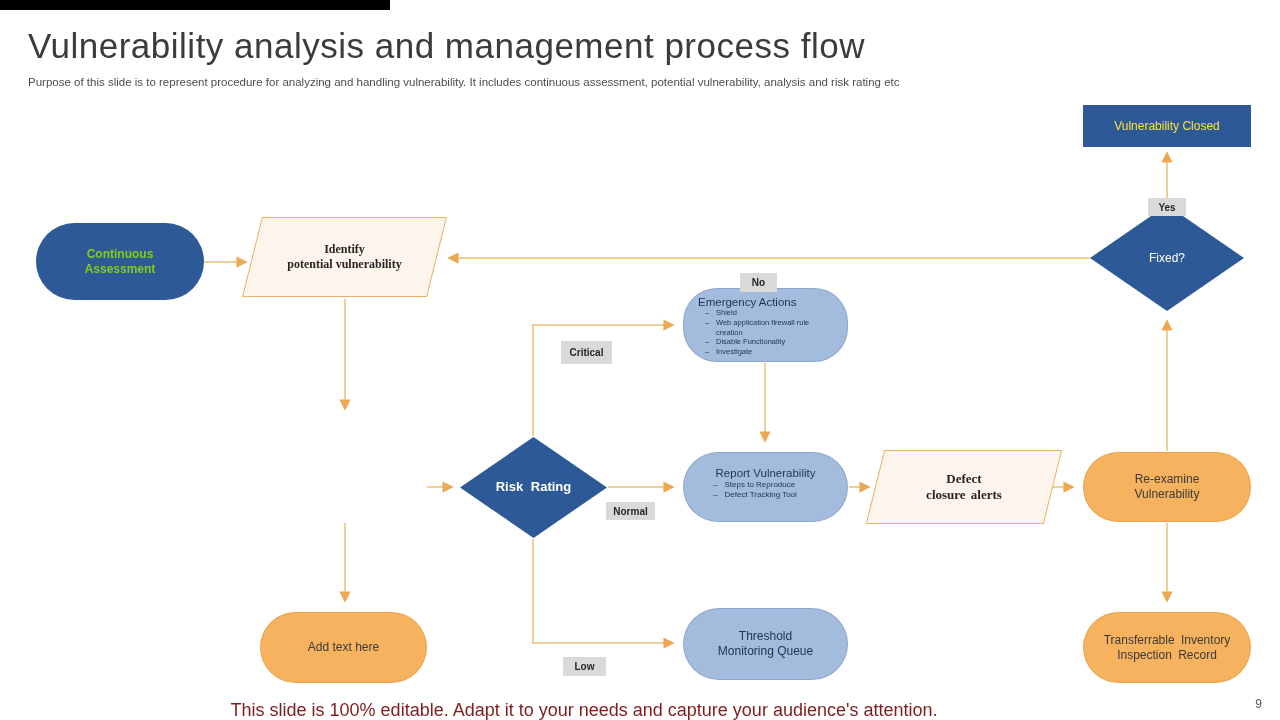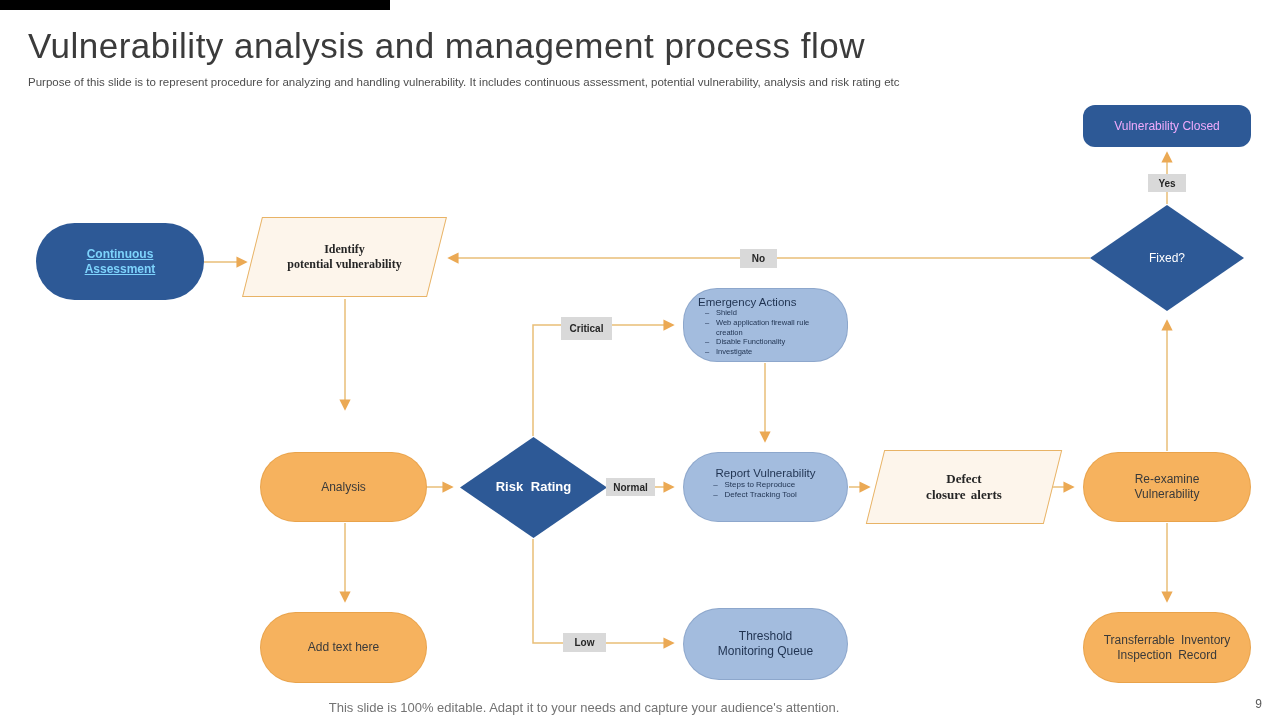--- a/index.html
+++ b/index.html
@@ -20,35 +20,35 @@
   .title {
     position: absolute; left: 28px; top: 26px; width: 1100px;
     font-size: 35px; font-weight: 400; color: #3b3b3b; letter-spacing: 0.5px;
   }
   .subtitle {
     position: absolute; left: 28px; top: 76px; width: 1150px;
     font-size: 11.5px; color: #4d4d4d;
   }
   .footer {
     position: absolute; left: 0; top: 700px; width: 1168px;
-    text-align: center; font-size: 13px; color: #737373;
+    text-align: center; font-size: 18px; color: #7f1d1d;
   }
   .page-number {
     position: absolute; right: 18px; top: 697px;
     font-size: 12px; color: #595959;
   }
 
   svg.connectors { position: absolute; left: 0; top: 0; width: 1280px; height: 720px; }
 
   .node { position: absolute; display: flex; align-items: center; justify-content: center; text-align: center; }
   .node-label { white-space: pre-line; line-height: 1.25; }
 
   
-  .blue-stadium { background: #2d5996; border-radius: 40px; color: #7dd3fc; text-decoration: underline; }
-  .blue-rect { background: #2d5996; border-radius: 12px; color: #f0abfc; }
+  .blue-stadium { background: #2d5996; border-radius: 40px; color: #84cc16; }
+  .blue-rect { background: #2d5996; border-radius: 0; color: #fde047; }
   .diamond {
     background: #2d5996; color: #ffffff;
     clip-path: polygon(50% 0, 100% 50%, 50% 100%, 0 50%);
   }
 
   
   .orange-stadium {
     background: #f6b25e; border: 1px solid rgba(223,151,60,0.55);
     border-radius: 40px; color: #3a3a3a;
   }
@@ -76,21 +76,21 @@
   .list-node { position: absolute; color: #1f3250; }
   .list-title { font-size: 11.5px; }
   .bullet-row { display: flex; align-items: flex-start; font-size: 7.5px; line-height: 1.3; }
   .bullet-dash { flex: 0 0 18px; text-align: center; }
   .bullet-text { flex: 1; text-align: left; padding-right: 6px; }
 
   
   .flow-label {
     position: absolute; background: #d9d9d9; color: #262626;
     display: flex; align-items: center; justify-content: center;
-    font-size: 10px; font-weight: 700;
+    font-size: 10px; font-weight: 700; margin-top: 24px;
   }
 
   .fw-b { font-weight: 700; }
   .fs-12 { font-size: 12px; }
   .fs-13 { font-size: 13px; }
 </style>
 </head>
 <body>
 
 <div class="slide">
@@ -158,23 +158,20 @@
     <div class="bullet-row">
       <span class="bullet-dash">–</span>
       <span class="bullet-text">Disable Functionality</span>
     </div>
     <div class="bullet-row">
       <span class="bullet-dash">–</span>
       <span class="bullet-text">Investigate</span>
     </div>
   </div>
 
-  <div class="node orange-stadium fs-12" style="left:260px; top:452px; width:167px; height:70px; border-radius:35px;">
-    <span class="node-label">Analysis</span>
-  </div>
 
   <div class="node diamond fw-b fs-13" style="left:460px; top:437px; width:147px; height:101px; word-spacing:4px;">
     <span class="node-label">Risk Rating</span>
   </div>
 
   <div class="list-node lblue-stadium" style="left:683px; top:452px; width:165px; height:70px; border-radius:35px; padding:14px 8px 21px 8px; text-align:center;">
     <div class="list-title">Report Vulnerability</div>
     <div style="width:118px; margin:1px auto 0;">
       <div class="bullet-row" style="font-size:8px;">
         <span class="bullet-dash">–</span>

